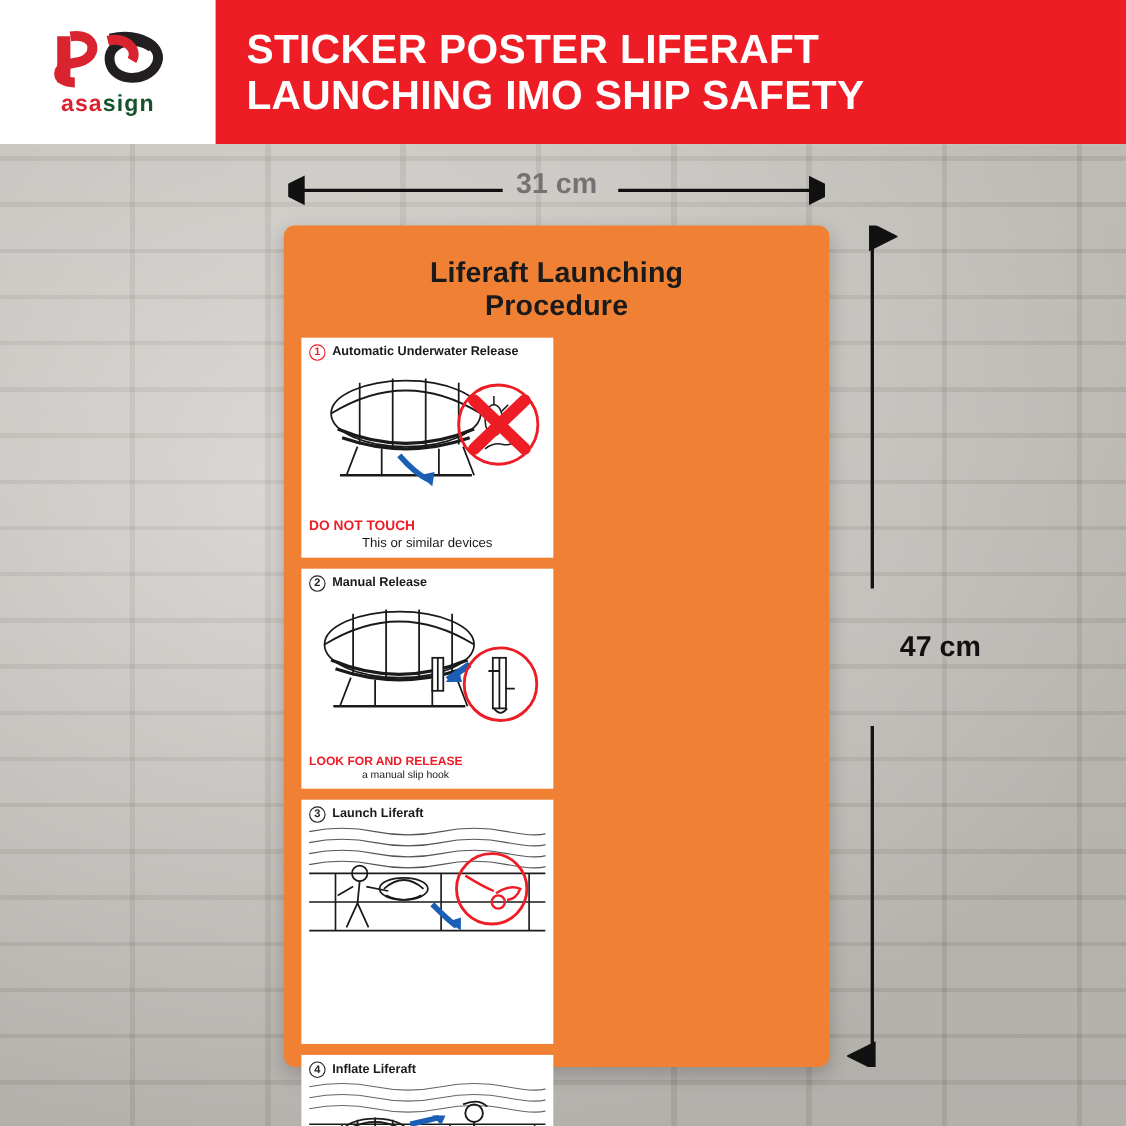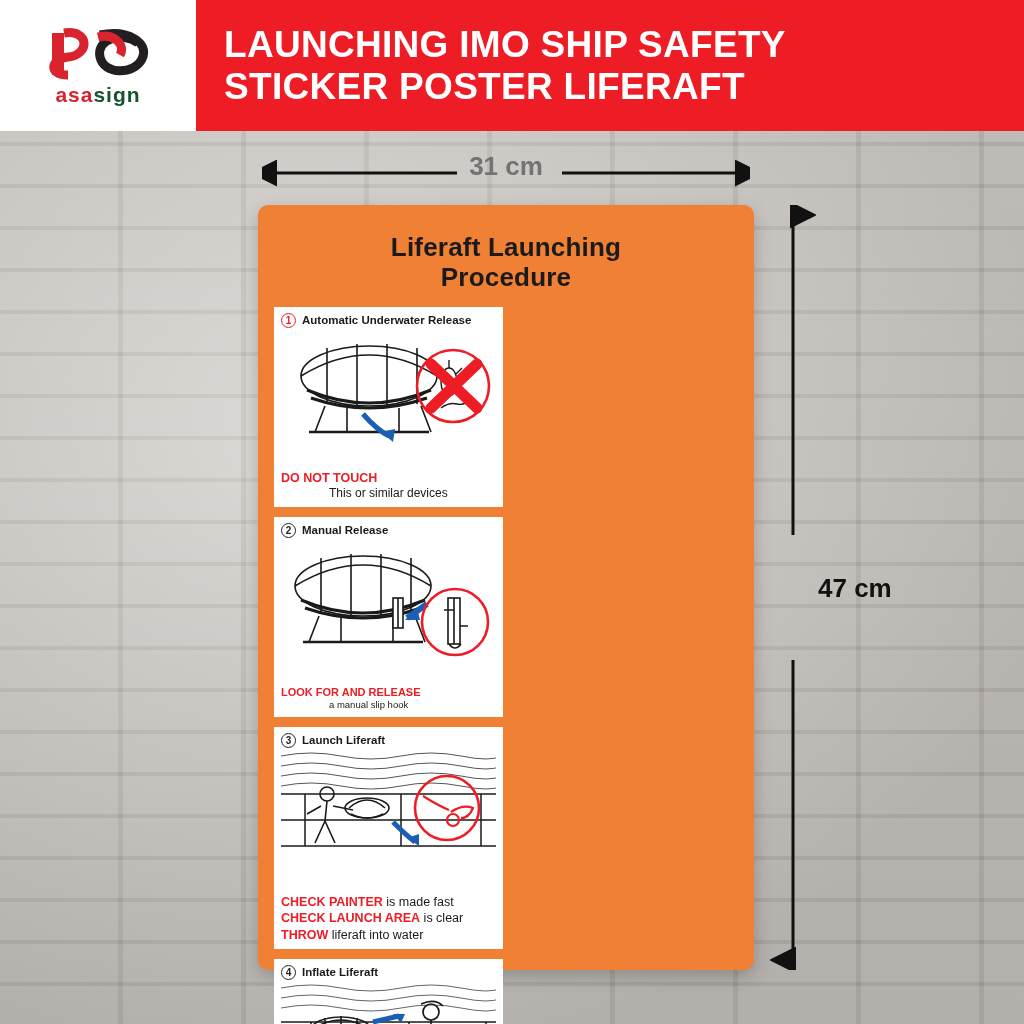--- a/index.html
+++ b/index.html
@@ -108,22 +108,22 @@
       <path d="M14 8 L14 50 L26 50 L26 8 Z" fill="#d9232e"></path>
       <path d="M26 8 C 52 4, 52 30, 30 32 C 12 34, 10 50, 30 50" fill="none" stroke="#d9232e" stroke-width="9"></path>
       <path d="M62 10 C 90 4, 112 18, 104 34 C 96 50, 66 50, 62 32 C 58 14, 84 6, 100 18" fill="none" stroke="#231f20" stroke-width="9"></path>
       <path d="M60 12 C 76 8, 88 20, 82 30" fill="none" stroke="#d9232e" stroke-width="9"></path>
     </svg>
     <div class="logo-text">
       <span class="a">asa</span><span class="b">sign</span>
     </div>
   </div>
   <div class="title-box">
+    <div class="title-line">STICKER POSTER LIFERAFT</div>
     <div class="title-line">LAUNCHING IMO SHIP SAFETY</div>
-    <div class="title-line">STICKER POSTER LIFERAFT</div>
   </div>
 </div>
 
 <div class="wall"></div>
 
 <div class="dim-top">
   <svg width="488" height="36" viewBox="0 0 488 36">
     <defs>
       <marker id="ahL" markerWidth="9" markerHeight="9" refX="8" refY="4.5" orient="auto">
         <path d="M9,0 L9,9 L0,4.5 z" fill="#111"></path>
@@ -259,31 +259,20 @@
           <path d="M112 72 q14 14 22 20" stroke="#1a5fb4" stroke-width="5" fill="none"></path>
           <path d="M138 96 l-12 -8 l12 -4 z" fill="#1a5fb4"></path>
           <circle cx="166" cy="58" r="32" fill="none" stroke="#ee1c25" stroke-width="2.6"></circle>
           <g stroke="#ee1c25" stroke-width="2.2" fill="none">
             <path d="M142 46 q16 10 26 14"></path>
             <path d="M170 62 q12 -8 22 -4 q-4 10 -12 10"></path>
             <circle cx="172" cy="70" r="6"></circle>
           </g>
         </svg>
       </div>
-      <div class="caption">
-        <div class="mixed">
-          <span class="r">CHECK PAINTER</span><span class="n"> is made fast</span>
-        </div>
-        <div class="mixed">
-          <span class="r">CHECK LAUNCH AREA</span><span class="n"> is clear</span>
-        </div>
-        <div class="mixed">
-          <span class="r">THROW</span><span class="n"> liferaft into water</span>
-        </div>
-      </div>
     </div>
 
     <div class="panel tall2">
       <div class="p-head">
         <span class="num dark">4</span>
         <span class="p-title">Inflate Liferaft</span>
       </div>
       <div class="art">
         <svg width="215" height="120" viewBox="0 0 215 120">
           <g stroke="#666" stroke-width="1" fill="none">

